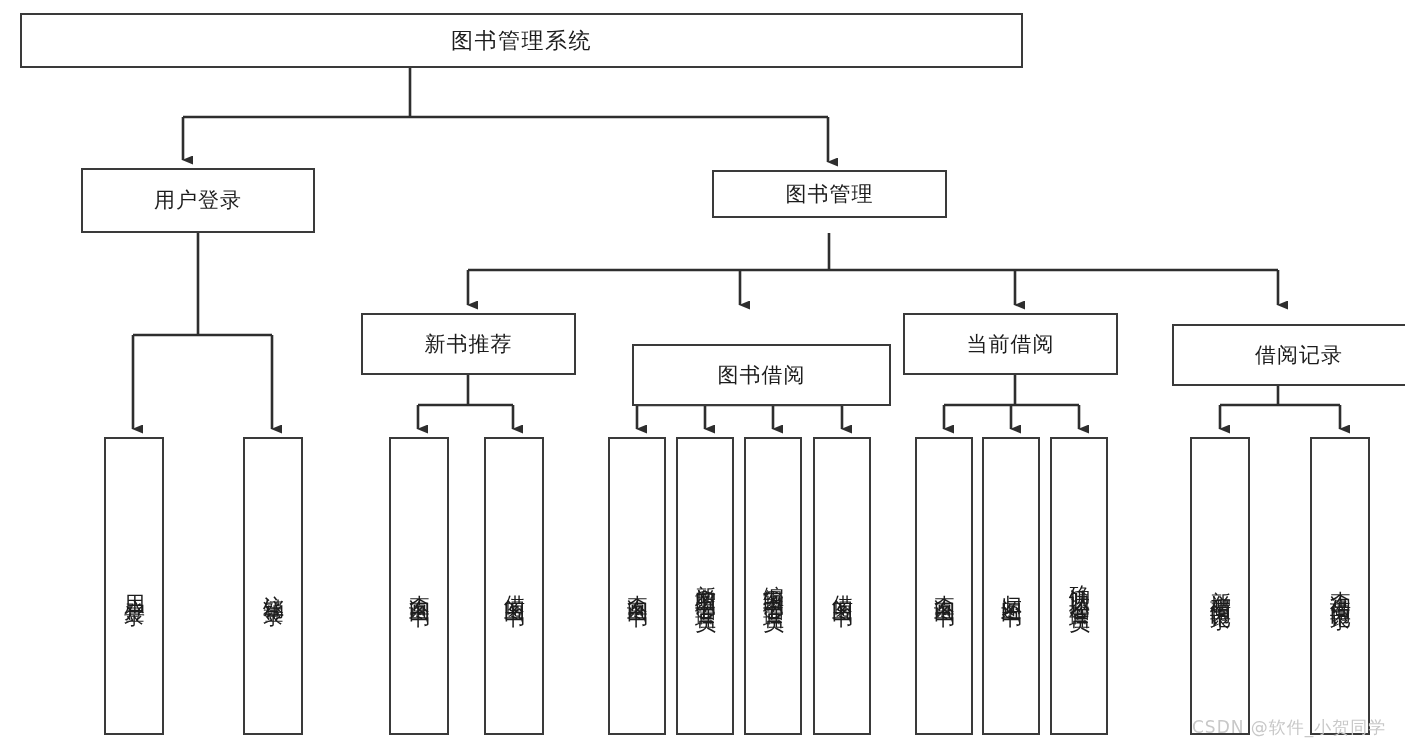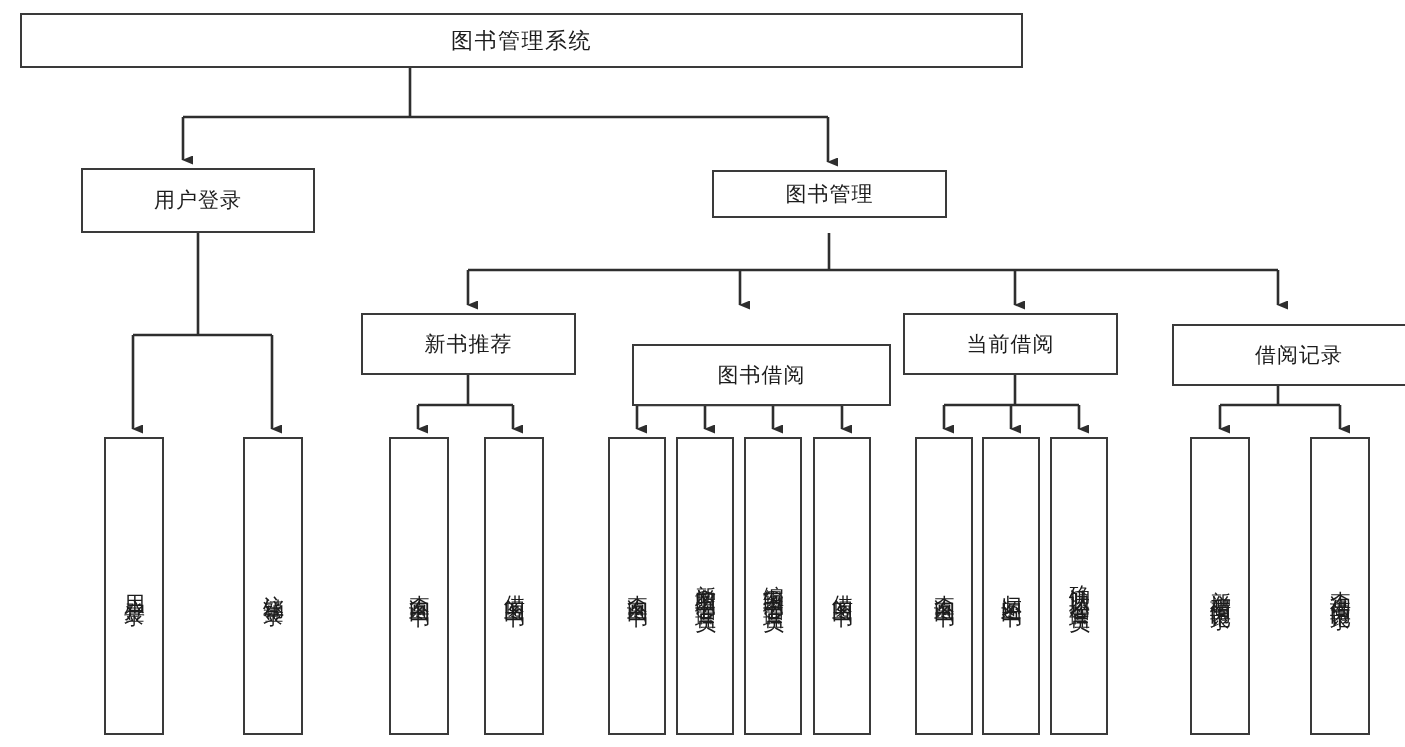--- a/index.html
+++ b/index.html
@@ -135,14 +135,15 @@
     <span class="lbl">确认归还（管理员）</span>
   </div>
 
   <div class="node leaf" style="left:1190px;top:437px;width:60px;height:298px;">
     <span class="lbl">新增借阅记录</span>
   </div>
   <div class="node leaf" style="left:1310px;top:437px;width:60px;height:298px;">
     <span class="lbl">查询借阅记录</span>
   </div>
 
+  <div class="watermark" style="left:1192px;top:716px;">CSDN @软件_小贺同学</div>
 
 </div>
 
 </body></html>

